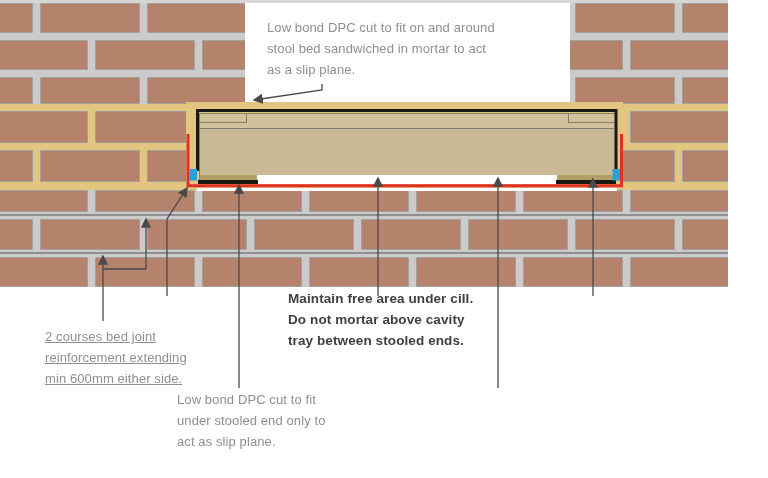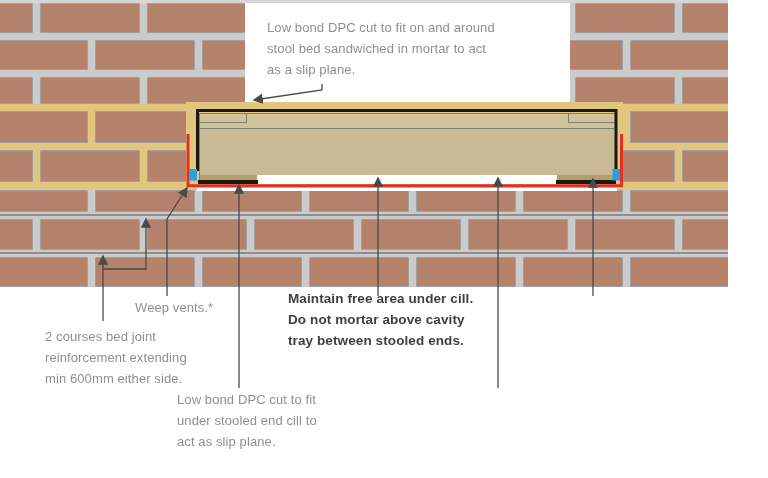--- a/index.html
+++ b/index.html
@@ -151,25 +151,24 @@
     <polyline points="103,269 146,269 146,219" fill="none" style="stroke:var(--leader);" stroke-width="1.3" marker-end="url(#arw)"></polyline>
     <polyline points="239,388 239,185" fill="none" style="stroke:var(--leader);" stroke-width="1.3" marker-end="url(#arw)"></polyline>
     <polyline points="378,296 378,178" fill="none" style="stroke:var(--leader);" stroke-width="1.3" marker-end="url(#arw)"></polyline>
     <polyline points="498,388 498,178" fill="none" style="stroke:var(--leader);" stroke-width="1.3" marker-end="url(#arw)"></polyline>
     <polyline points="593,296 593,179" fill="none" style="stroke:var(--leader);" stroke-width="1.3" marker-end="url(#arw)"></polyline>
   </svg>
 
   <div class="label" style="left:267px;top:17px;">Low bond DPC cut to fit on and around
 stool bed sandwiched in mortar to act
 as a slip plane.</div>
-  <div class="label" style="left:135px;top:297px;">Weep vents.*</div>
-  <div class="label" style="left:45px;top:326px;">2 courses bed joint
+  <div class="label" style="left:45px;top:326px;text-decoration:underline;">2 courses bed joint
 reinforcement extending
 min 600mm either side.</div>
   <div class="label bold" style="left:288px;top:288px;">Maintain free area under cill.
 Do not mortar above cavity
 tray between stooled ends.</div>
   <div class="label" style="left:177px;top:389px;">Low bond DPC cut to fit
-under stooled end cill to
+under stooled end only to
 act as slip plane.</div>
 
   <div class="abs" style="left:761px;top:471px;width:7px;height:7px;background:var(--top-border);"></div>
 </div>
 
 </body></html>

